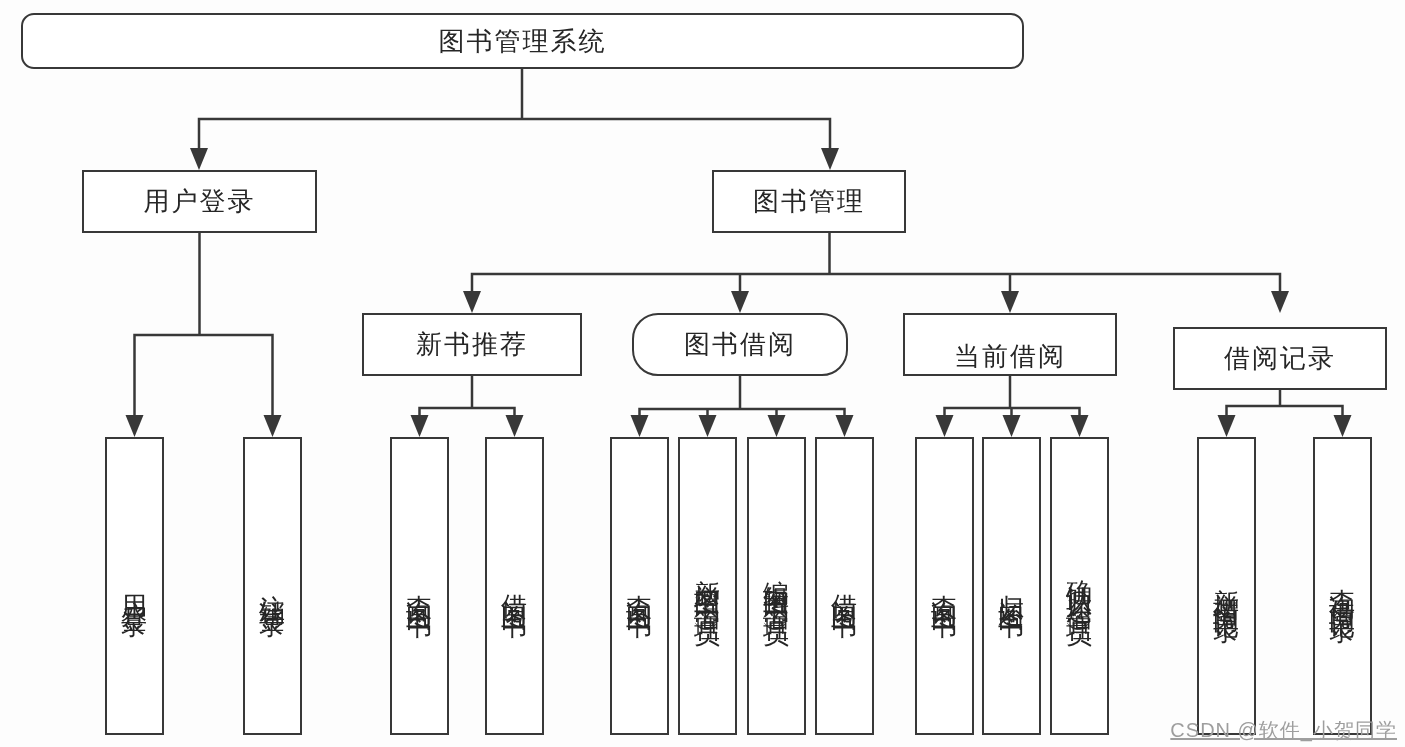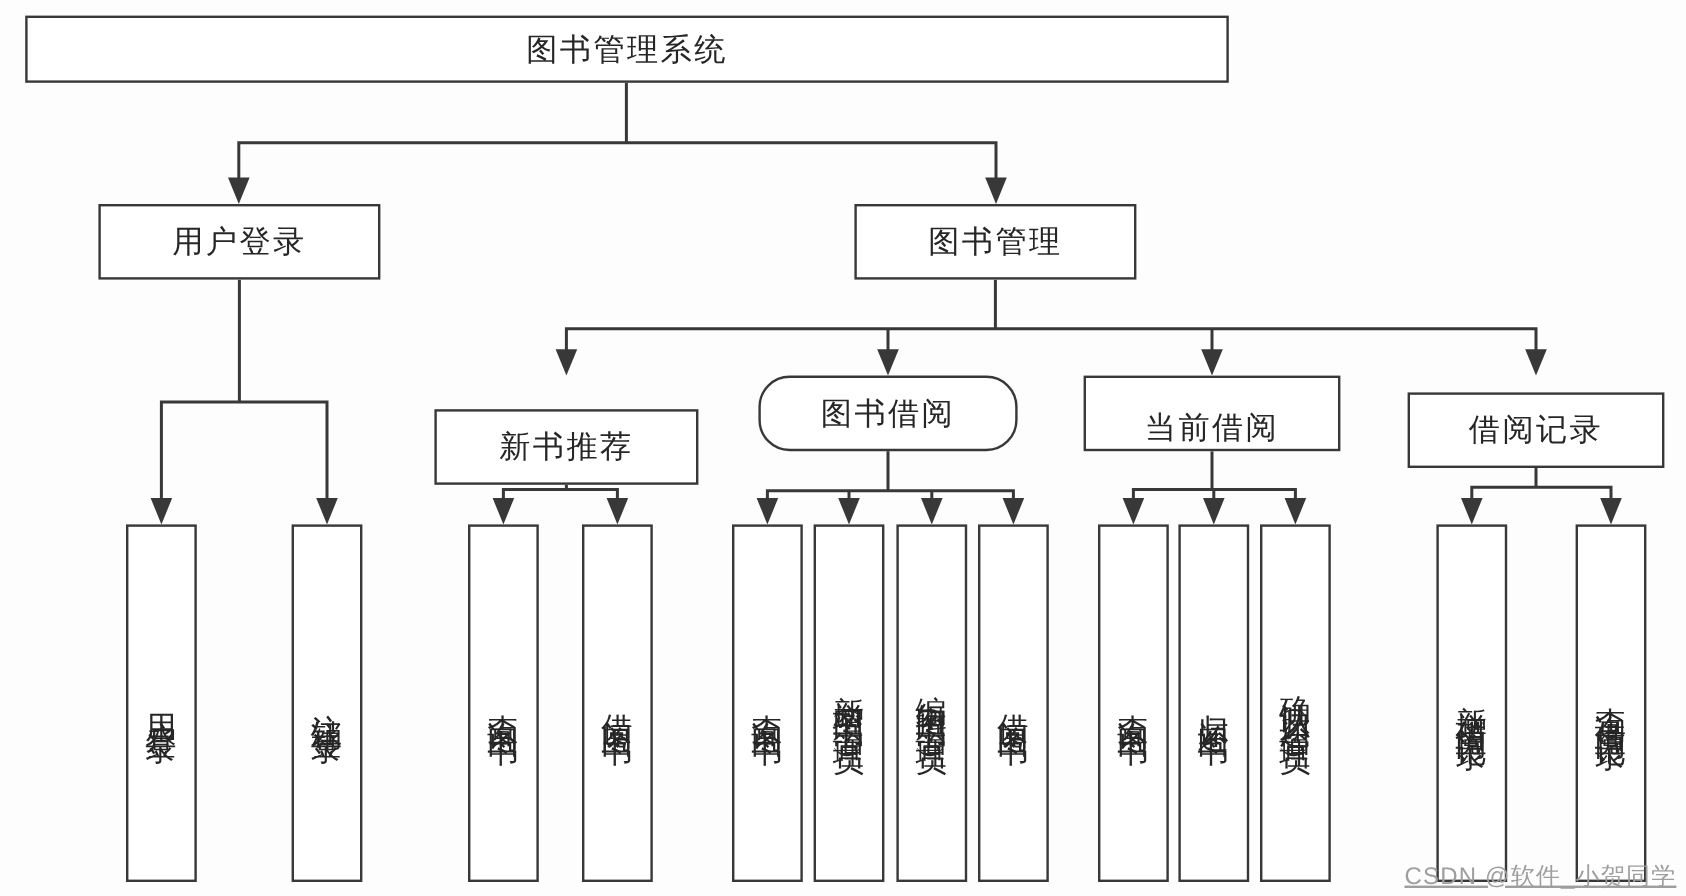--- a/index.html
+++ b/index.html
@@ -105,32 +105,32 @@
       <polygon points="767.5,415 785.5,415 776.5,437"></polygon>
       <polygon points="835.5,415 853.5,415 844.5,437"></polygon>
       <polygon points="935.5,415 953.5,415 944.5,437"></polygon>
       <polygon points="1002.5,415 1020.5,415 1011.5,437"></polygon>
       <polygon points="1070.5,415 1088.5,415 1079.5,437"></polygon>
       <polygon points="1217.5,415 1235.5,415 1226.5,437"></polygon>
       <polygon points="1333.5,415 1351.5,415 1342.5,437"></polygon>
     </g>
   </svg>
 
-  <div class="node" style="left:21px;top:13px;width:1003px;height:56px;">
+  <div class="node" style="left:21px;top:13px;width:1003px;height:56px;border-radius:13px;">
     <span>图书管理系统</span>
   </div>
 
   <div class="node" style="left:82px;top:170px;width:235px;height:63px;">
     <span>用户登录</span>
   </div>
-  <div class="node" style="left:712px;top:170px;width:235px;height:63px;">
+  <div class="node" style="left:712px;top:170px;width:194px;height:63px;">
     <span>图书管理</span>
   </div>
 
-  <div class="node" style="left:362px;top:313px;width:220px;height:63px;margin-top:28px;">
+  <div class="node" style="left:362px;top:313px;width:220px;height:63px;">
     <span>新书推荐</span>
   </div>
   <div class="node" style="left:632px;top:313px;width:216px;height:63px;border-radius:26px;">
     <span>图书借阅</span>
   </div>
   <div class="node" style="left:903px;top:313px;width:214px;height:63px;align-items:flex-end;">
     <span>当前借阅</span>
   </div>
   <div class="node" style="left:1173px;top:327px;width:214px;height:63px;">
     <span>借阅记录</span>

